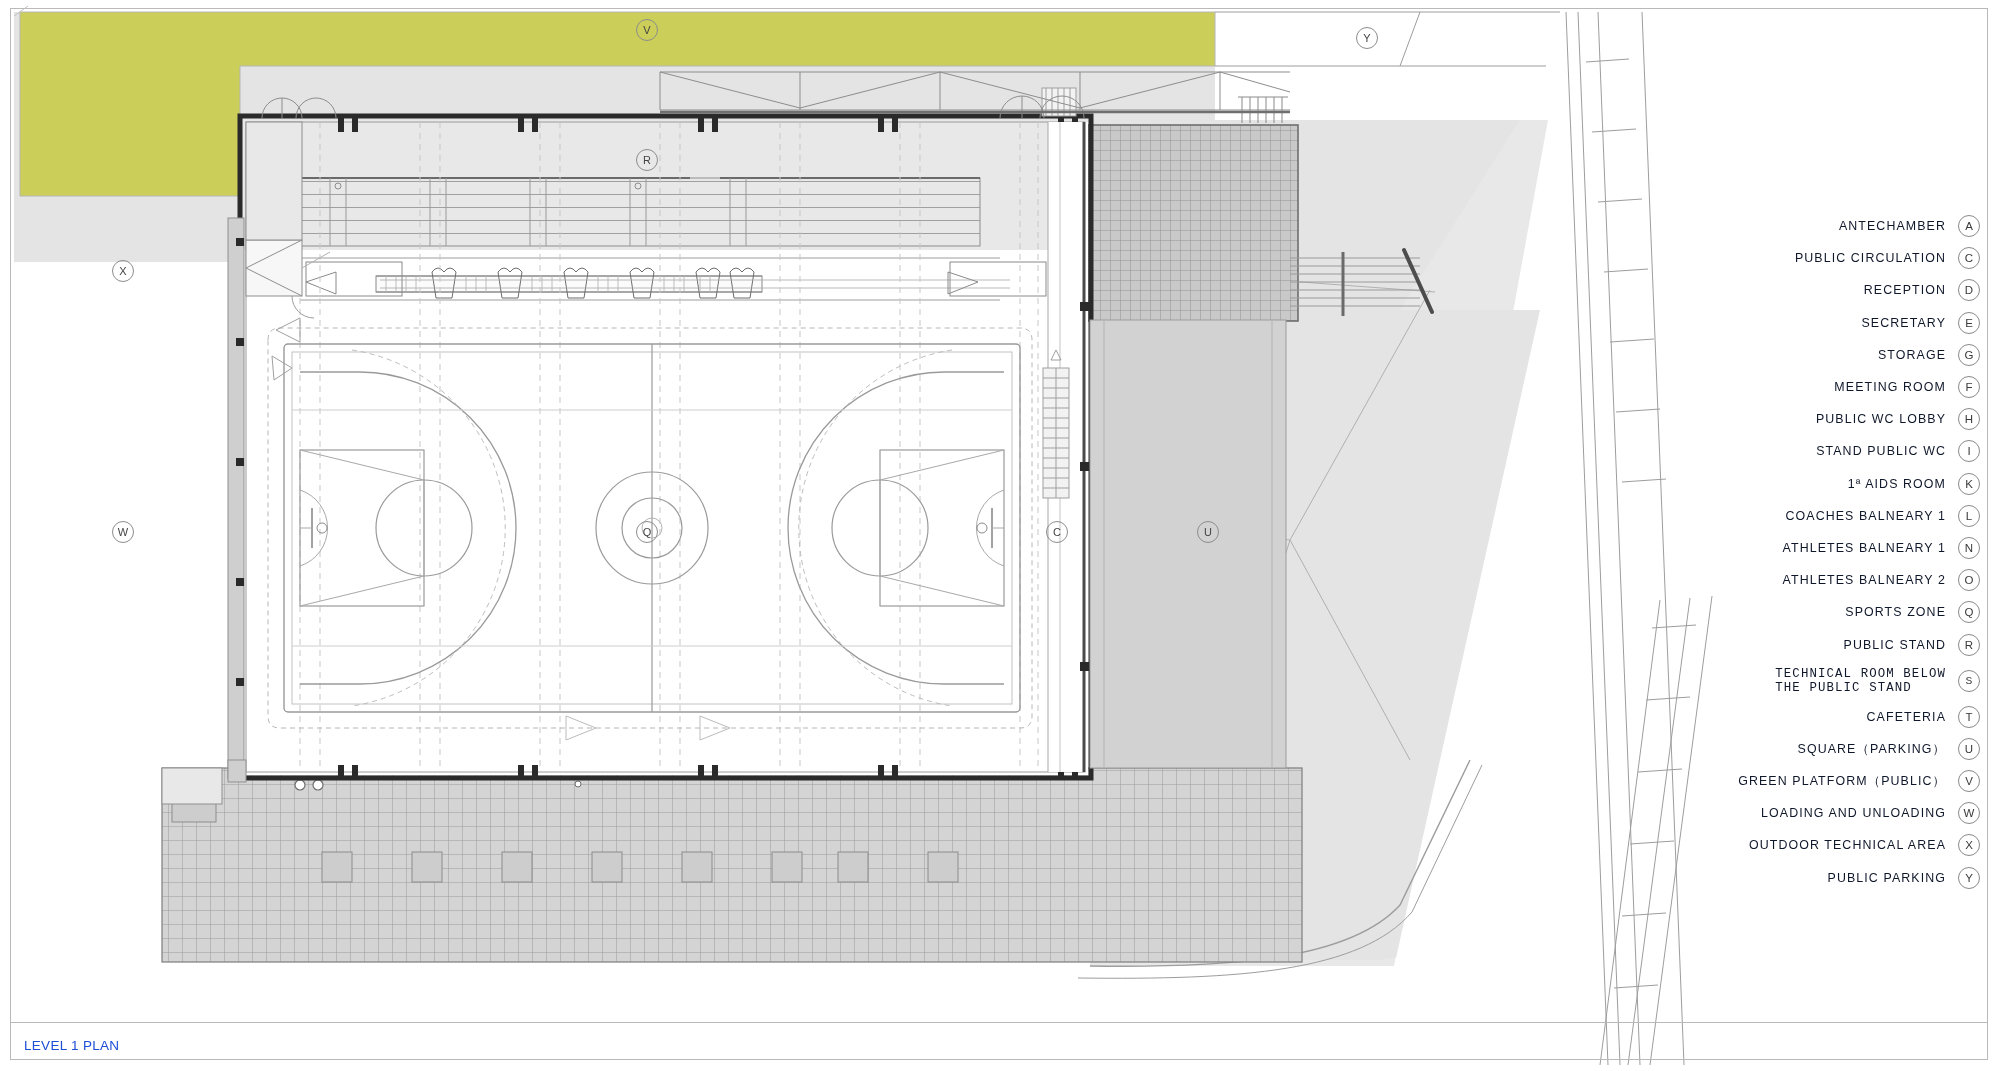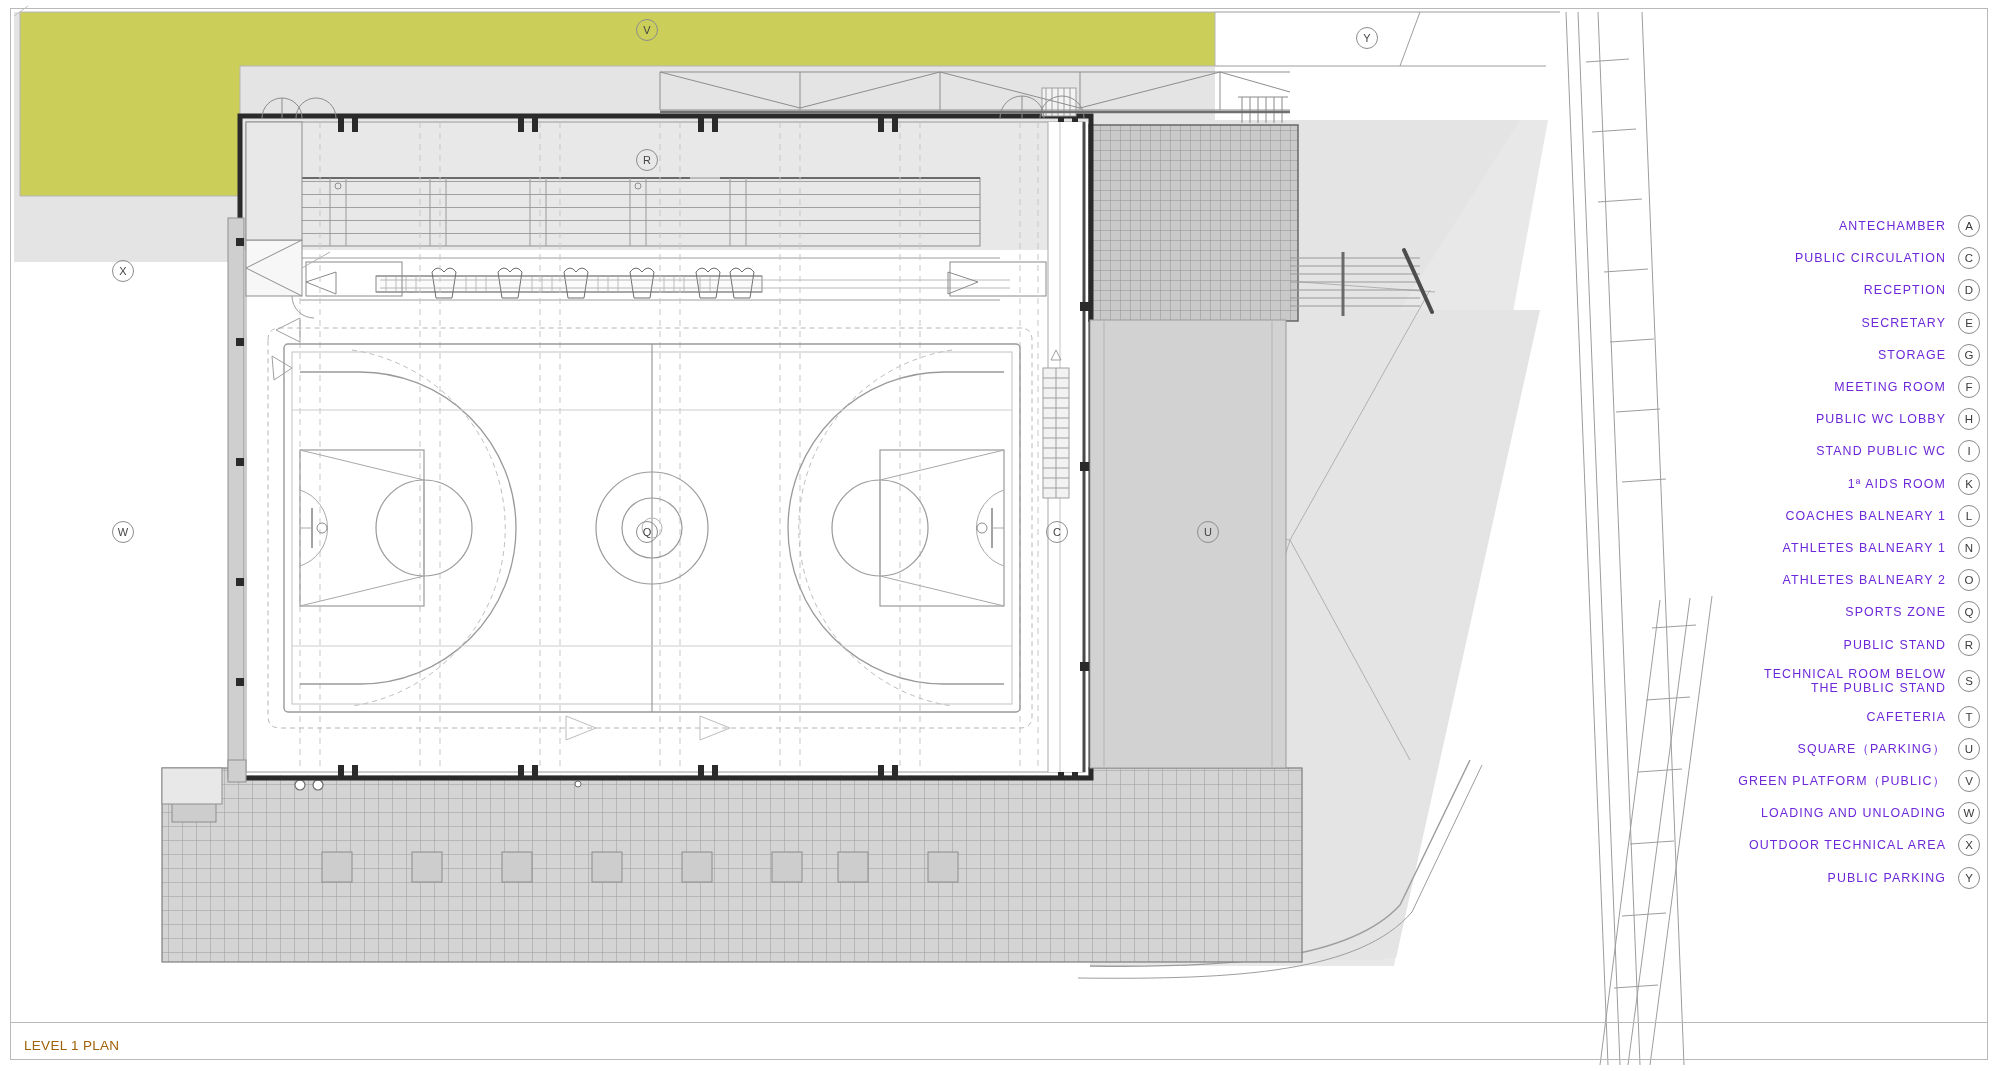--- a/index.html
+++ b/index.html
@@ -1,24 +1,24 @@
 <!DOCTYPE html>
 <html><head>
 <meta charset="utf-8">
 <style>
   html,body{margin:0;padding:0;background:#fff;}
   body{width:2000px;height:1071px;font-family:"Liberation Sans",sans-serif;overflow:hidden;}
   #sheet{position:relative;width:2000px;height:1071px;background:#fff;}
   .frame{position:absolute;left:10px;top:8px;width:1978px;height:1052px;border:1px solid #b9b9b9;box-sizing:border-box;}
   .titlebar{position:absolute;left:10px;top:1022px;width:1978px;height:38px;border-top:1px solid #b9b9b9;box-sizing:border-box;}
-  #title-text{position:absolute;left:24px;top:1038px;font-size:13.5px;letter-spacing:.3px;color:#a16207;}
+  #title-text{position:absolute;left:24px;top:1038px;font-size:13.5px;letter-spacing:.3px;color:#1d4ed8;}
   svg.plan{position:absolute;left:0;top:0;width:2000px;height:1071px;}
   .legend{position:absolute;left:1660px;top:210px;width:320px;}
   .lg-row{display:flex;align-items:center;justify-content:flex-end;height:32.2px;}
-  .lg-label{font-size:12.4px;letter-spacing:1.1px;color:#6d28d9;text-align:right;white-space:pre-line;line-height:14px;padding-right:12px;}
+  .lg-label{font-size:12.4px;letter-spacing:1.1px;color:#0f172a;text-align:left;white-space:pre-line;line-height:14px;padding-right:12px;}
   .lg-key{width:20px;height:20px;min-width:20px;border:1px solid #8a8a8a;border-radius:50%;display:flex;align-items:center;justify-content:center;font-size:11.5px;color:#3a3a3a;background:#fff;}
   .mk{position:absolute;width:20px;height:20px;border:1px solid #8d8d8d;border-radius:50%;display:flex;align-items:center;justify-content:center;font-size:11px;color:#444;background:transparent;}
 </style>
 </head>
 <body>
 
 <div id="sheet">
 
   <svg class="plan" viewBox="0 0 2000 1071" xmlns="http://www.w3.org/2000/svg">
     <defs>
@@ -475,21 +475,21 @@
         <span class="lg-key">O</span>
       </div>
     <div class="lg-row">
         <span class="lg-label">SPORTS  ZONE</span>
         <span class="lg-key">Q</span>
       </div>
     <div class="lg-row">
         <span class="lg-label">PUBLIC  STAND</span>
         <span class="lg-key">R</span>
       </div>
-    <div class="lg-row" style="height:40px;">
+    <div class="lg-row" style="height:40px;font-family:Liberation Mono, monospace;">
         <span class="lg-label">TECHNICAL  ROOM  BELOW
 THE  PUBLIC  STAND</span>
         <span class="lg-key">S</span>
       </div>
     <div class="lg-row">
         <span class="lg-label">CAFETERIA</span>
         <span class="lg-key">T</span>
       </div>
     <div class="lg-row">
         <span class="lg-label">SQUARE（PARKING）</span>

